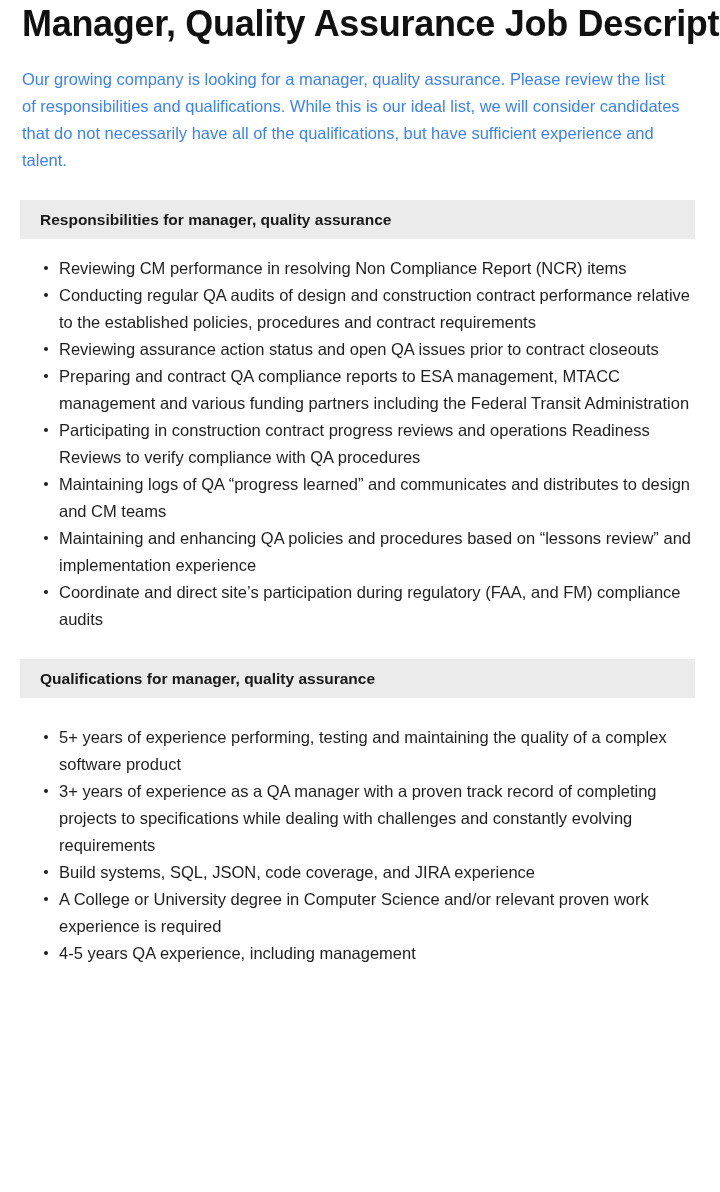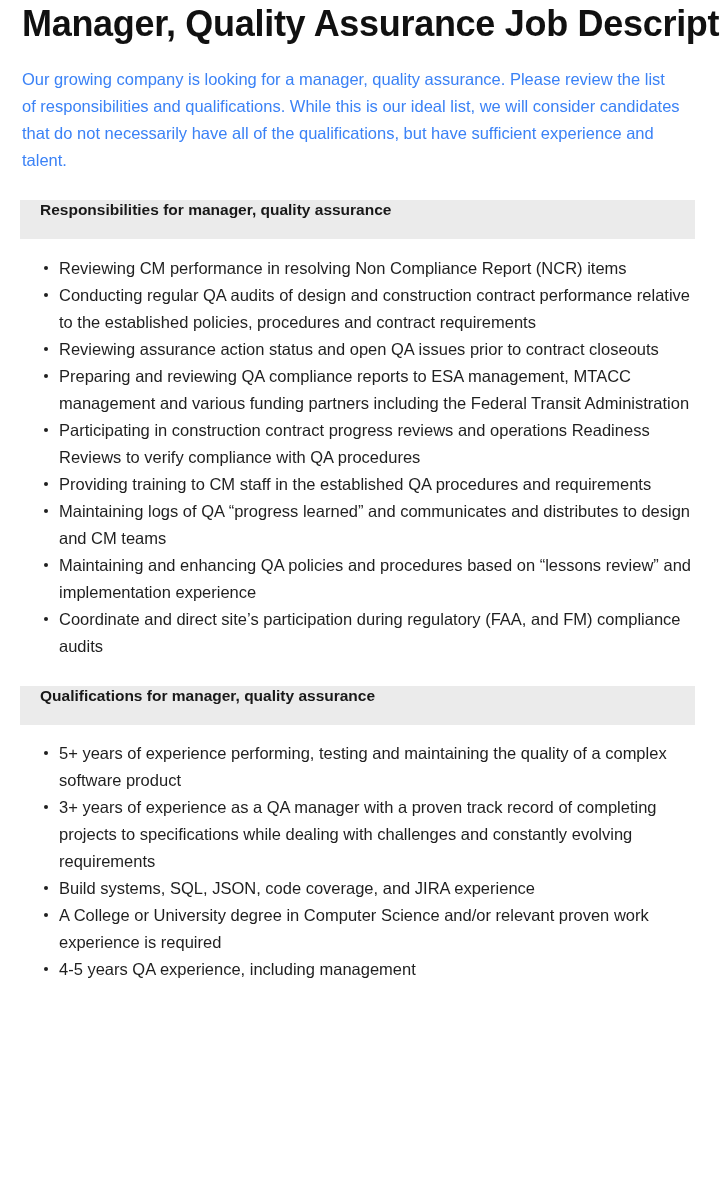--- a/index.html
+++ b/index.html
@@ -42,23 +42,23 @@
     line-height: 27px;
     color: #3b82f6;
   }
 
   
   .section-bar {
     margin: 26px 25px 0 20px;
     background: #ebebeb;
     height: 39px;
     display: flex;
-    align-items: flex-start;
+    align-items: center;
     box-sizing: border-box;
-    padding: 0 20px;
+    padding: 8px 20px;
   }
   .section-bar-label {
     font-size: 15.5px;
     font-weight: 700;
     line-height: 20px;
     color: #181818;
   }
 
   
   .bullet-list {
@@ -78,43 +78,42 @@
     position: absolute;
     left: 0;
     top: 11px;
     width: 4px;
     height: 4px;
     border-radius: 50%;
     background: #1f1f1f;
   }
 
   .qual-list {
-    padding-top: 15px;
+    padding-top: 26px;
   }
 </style>
 </head>
 <body>
 
 <div class="page">
 
   <h1 class="job-title">Manager, Quality Assurance Job Description</h1>
 
   <p class="intro">Our growing company is looking for a manager, quality assurance. Please review the list of responsibilities and qualifications. While this is our ideal list, we will consider candidates that do not necessarily have all of the qualifications, but have sufficient experience and talent.</p>
 
   <div class="section-bar">
     <span class="section-bar-label">Responsibilities for manager, quality assurance</span>
   </div>
 
   <ul class="bullet-list">
       <li class="bullet-item">Reviewing CM performance in resolving Non Compliance Report (NCR) items</li>
       <li class="bullet-item">Conducting regular QA audits of design and construction contract performance relative to the established policies, procedures and contract requirements</li>
       <li class="bullet-item">Reviewing assurance action status and open QA issues prior to contract closeouts</li>
-      <li class="bullet-item">Preparing and reviewing QA compliance reports to ESA management, MTACC management and various funding partners including the Federal Transit Administration</li>
+      <li class="bullet-item">Preparing and contract QA compliance reports to ESA management, MTACC management and various funding partners including the Federal Transit Administration</li>
       <li class="bullet-item">Participating in construction contract progress reviews and operations Readiness Reviews to verify compliance with QA procedures</li>
-      <li class="bullet-item">Providing training to CM staff in the established QA procedures and requirements</li>
       <li class="bullet-item">Maintaining logs of QA “progress learned” and communicates and distributes to design and CM teams</li>
       <li class="bullet-item">Maintaining and enhancing QA policies and procedures based on “lessons review” and implementation experience</li>
       <li class="bullet-item">Coordinate and direct site’s participation during regulatory (FAA, and FM) compliance audits</li>
     </ul>
 
   <div class="section-bar">
     <span class="section-bar-label">Qualifications for manager, quality assurance</span>
   </div>
 
   <ul class="bullet-list qual-list">

